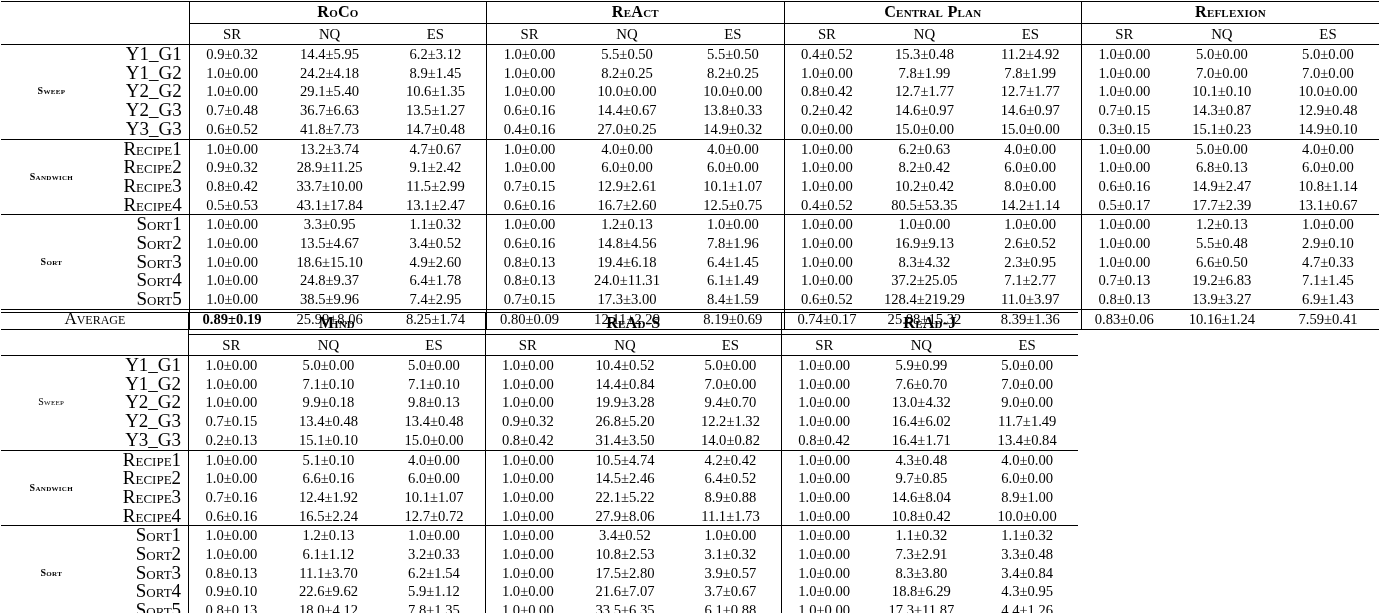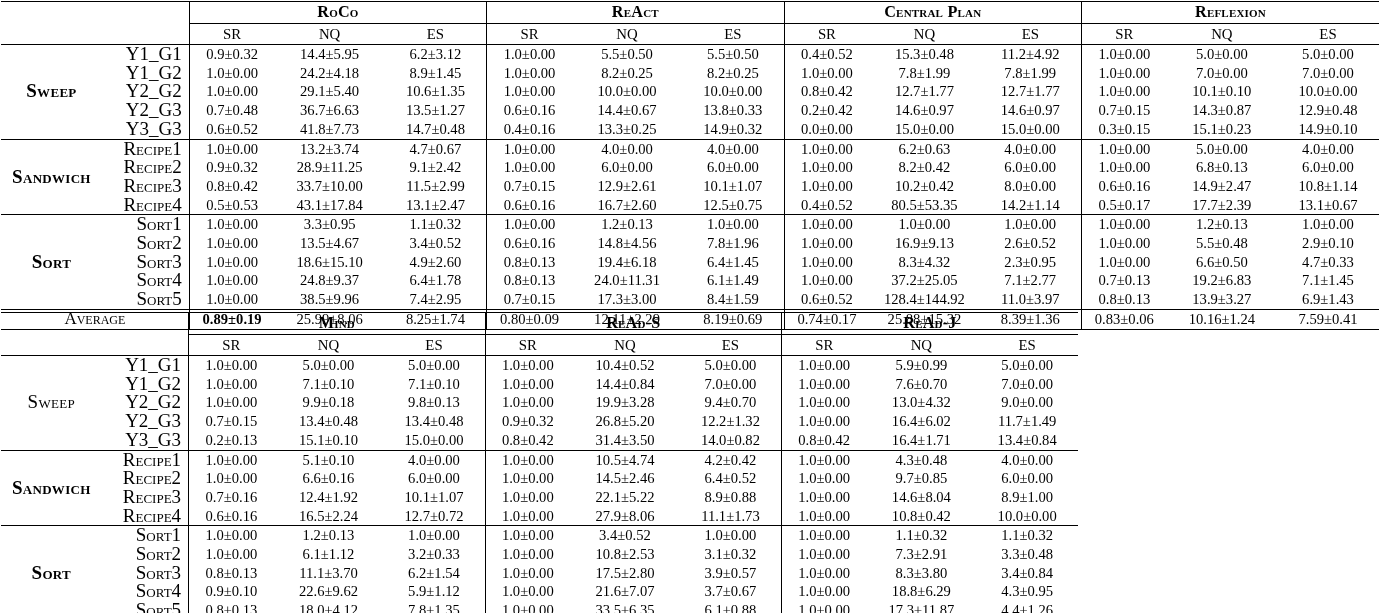--- a/index.html
+++ b/index.html
@@ -42,21 +42,21 @@
   }
   .grp-rule{border-bottom:1.05px solid #000;}
 
   
   .metric{font-size:14.8px;height:20px;line-height:20px;}
 
   
   .tasklbl{
     font-variant:small-caps;
     font-weight:bold;
-    font-size:19px;
+    font-size:10px;
     letter-spacing:0.3px;
     text-align:center;
   }
   .tasklbl.reg{font-weight:normal;}
   .sublbl{
     font-variant:small-caps;
     font-size:19px;
     text-align:right;
     padding-right:7px;
   }
@@ -175,21 +175,21 @@
           <td class="vl">0.7±0.15</td>
           <td class="">14.3±0.87</td>
           <td class="">12.9±0.48</td>
         </tr>
         <tr>
           <td class="sublbl">Y3_G3</td>
           <td class="vl">0.6±0.52</td>
           <td class="">41.8±7.73</td>
           <td class="">14.7±0.48</td>
           <td class="vl">0.4±0.16</td>
-          <td class="">13.3±0.25</td>
+          <td class="">27.0±0.25</td>
           <td class="">14.9±0.32</td>
           <td class="vl">0.0±0.00</td>
           <td class="">15.0±0.00</td>
           <td class="">15.0±0.00</td>
           <td class="vl">0.3±0.15</td>
           <td class="">15.1±0.23</td>
           <td class="">14.9±0.10</td>
         </tr>
         <tr class="hsep">
           <td rowspan="4" class="tasklbl">Sandwich</td>
@@ -315,21 +315,21 @@
         </tr>
         <tr>
           <td class="sublbl">Sort5</td>
           <td class="vl">1.0±0.00</td>
           <td class="">38.5±9.96</td>
           <td class="">7.4±2.95</td>
           <td class="vl">0.7±0.15</td>
           <td class="">17.3±3.00</td>
           <td class="">8.4±1.59</td>
           <td class="vl">0.6±0.52</td>
-          <td class="">128.4±144.92</td>
+          <td class="">128.4±219.29</td>
           <td class="">11.0±3.97</td>
           <td class="vl">0.8±0.13</td>
           <td class="">13.9±3.27</td>
           <td class="">6.9±1.43</td>
         </tr>
         <tr class="hsep dblbot">
           <td colspan="2" class="avglbl">Average</td>
           <td class="vl b">0.89±0.19</td>
           <td class="">25.99±8.06</td>
           <td class="">8.25±1.74</td>

